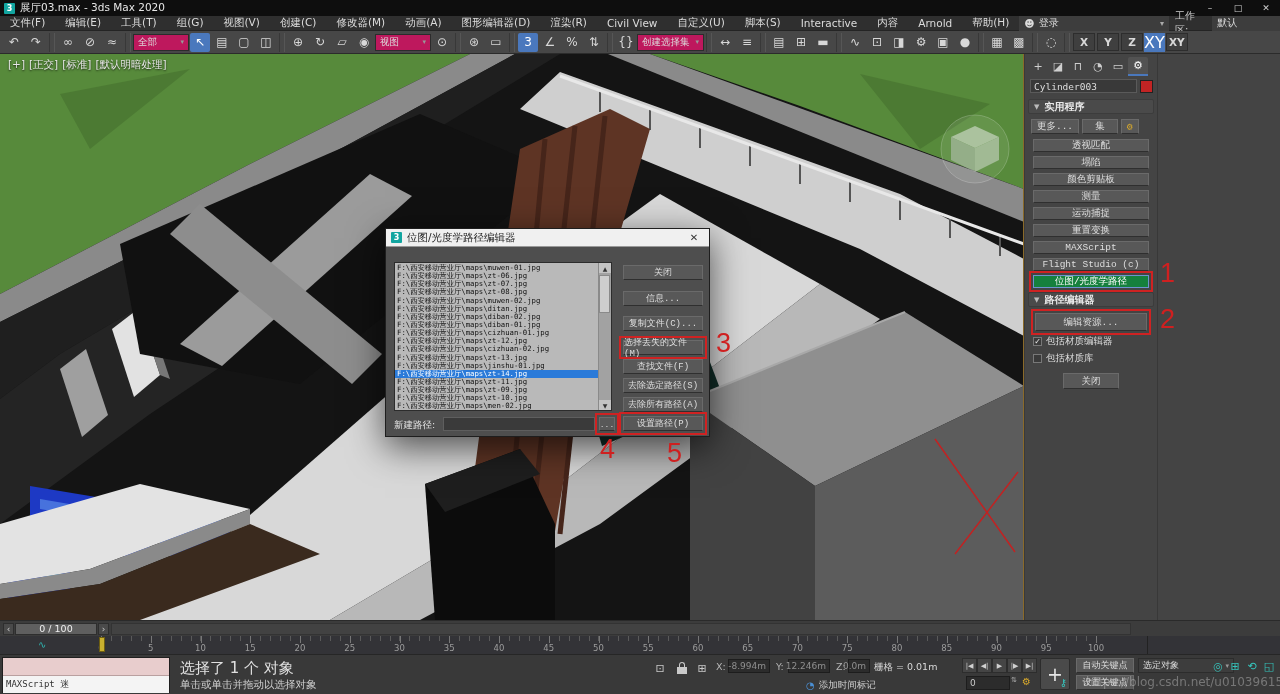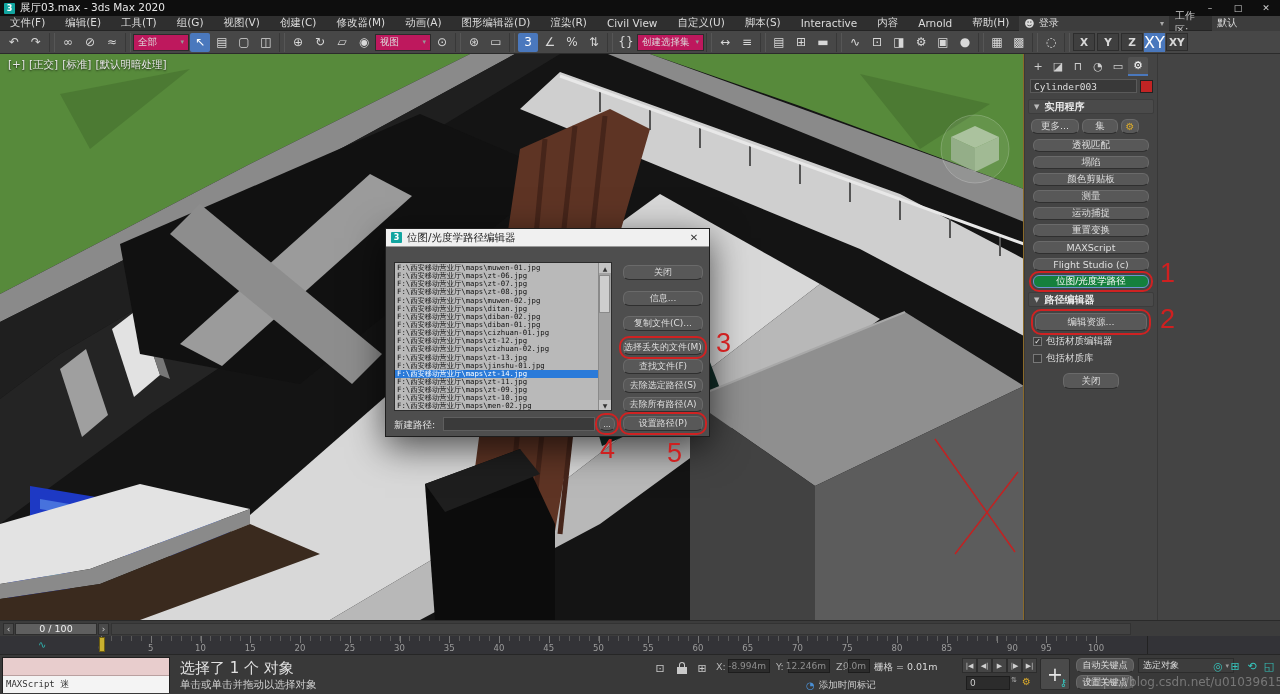--- a/index.html
+++ b/index.html
@@ -55,22 +55,22 @@
             color:#cfcfcf; border-radius:2px 2px 0 0; }
   .cp-tab.active { background:#525252; border-bottom:2px solid #4a78bd; color:#fff; }
   .name-row { display:flex; align-items:center; gap:3px; padding:3px 4px 4px 5px; }
   .name-input { flex:1; height:14px; background:#393939; border:1px solid #5a5a5a; color:#ddd; font-size:9.5px;
                 display:flex; align-items:center; padding:0 3px; font-family:"DejaVu Sans Mono", monospace; }
   .color-swatch { width:13px; height:13px; background:#c22424; border:1px solid #222; }
   .rollout { margin:2px 3px 0 3px; background:#4a4a4a; border:1px solid #3c3c3c; border-radius:2px;
              height:15px; display:flex; align-items:center; padding:0 5px; gap:5px; font-size:10px; font-weight:bold; color:#e9e9e9; }
   .rollout .arr { font-size:7px; color:#bbb; }
   .btnrow { display:flex; gap:3px; padding:5px 6px 2px 6px; }
-  .btn { background:#585858; border:1px solid #6a6a6a; border-bottom-color:#2f2f2f; border-radius:6px;
-         color:#dedede; font-size:9.5px; display:flex; align-items:center; justify-content:center; }
+  .btn { background:#585858; border:1px solid #6a6a6a; border-bottom-color:#2f2f2f; border-radius:0;
+         color:#dedede; font-size:9.5px; display:flex; align-items:center; justify-content:center;font-family:Liberation Mono, monospace; }
   .more-btn { width:48px; height:15px; }
   .sets-btn { width:36px; height:15px; }
   .cfg-btn { width:18px; height:15px; font-size:10px; color:#d8a92c; }
   .util-list { padding:3px 0 0 0; }
   .util-list .btn { width:116px; height:13px; margin:0 auto 4px auto; }
   .util-list .btn.active { background:#15803d; border-color:#6d93cf; color:#fff; }
   .annotated { outline:2px solid #cf2222; outline-offset:2px; }
   .cb { display:flex; align-items:center; gap:4px; font-size:9.5px; color:#dedede; margin:4px 0 0 8px; }
   .cb .box { width:9px; height:9px; background:#3a3a3a; border:1px solid #787878; display:flex; align-items:center;
              justify-content:center; font-size:8px; color:#eee; }
@@ -699,21 +699,21 @@
         <span class="tick-num" style="left: 747.75px;">65</span>
         <span class="tick-mark" style="left: 797.5px;"></span>
         <span class="tick-num" style="left: 797.5px;">70</span>
         <span class="tick-mark" style="left: 847.25px;"></span>
         <span class="tick-num" style="left: 847.25px;">75</span>
         <span class="tick-mark" style="left: 897px;"></span>
         <span class="tick-num" style="left: 897px;">80</span>
         <span class="tick-mark" style="left: 946.75px;"></span>
         <span class="tick-num" style="left: 946.75px;">85</span>
         <span class="tick-mark" style="left: 996.5px;"></span>
-        <span class="tick-num" style="left: 996.5px; margin-left: 16px;">90</span>
+        <span class="tick-num" style="left: 996.5px;">90</span>
         <span class="tick-mark" style="left: 1046.25px;"></span>
         <span class="tick-num" style="left: 1046.25px;">95</span>
         <span class="tick-mark" style="left: 1096px;"></span>
         <span class="tick-num" style="left: 1096px;">100</span>
       </div>
   </div>
 
   <div class="statusbar">
     <div class="msl">
       <div class="msl-pink"></div>

